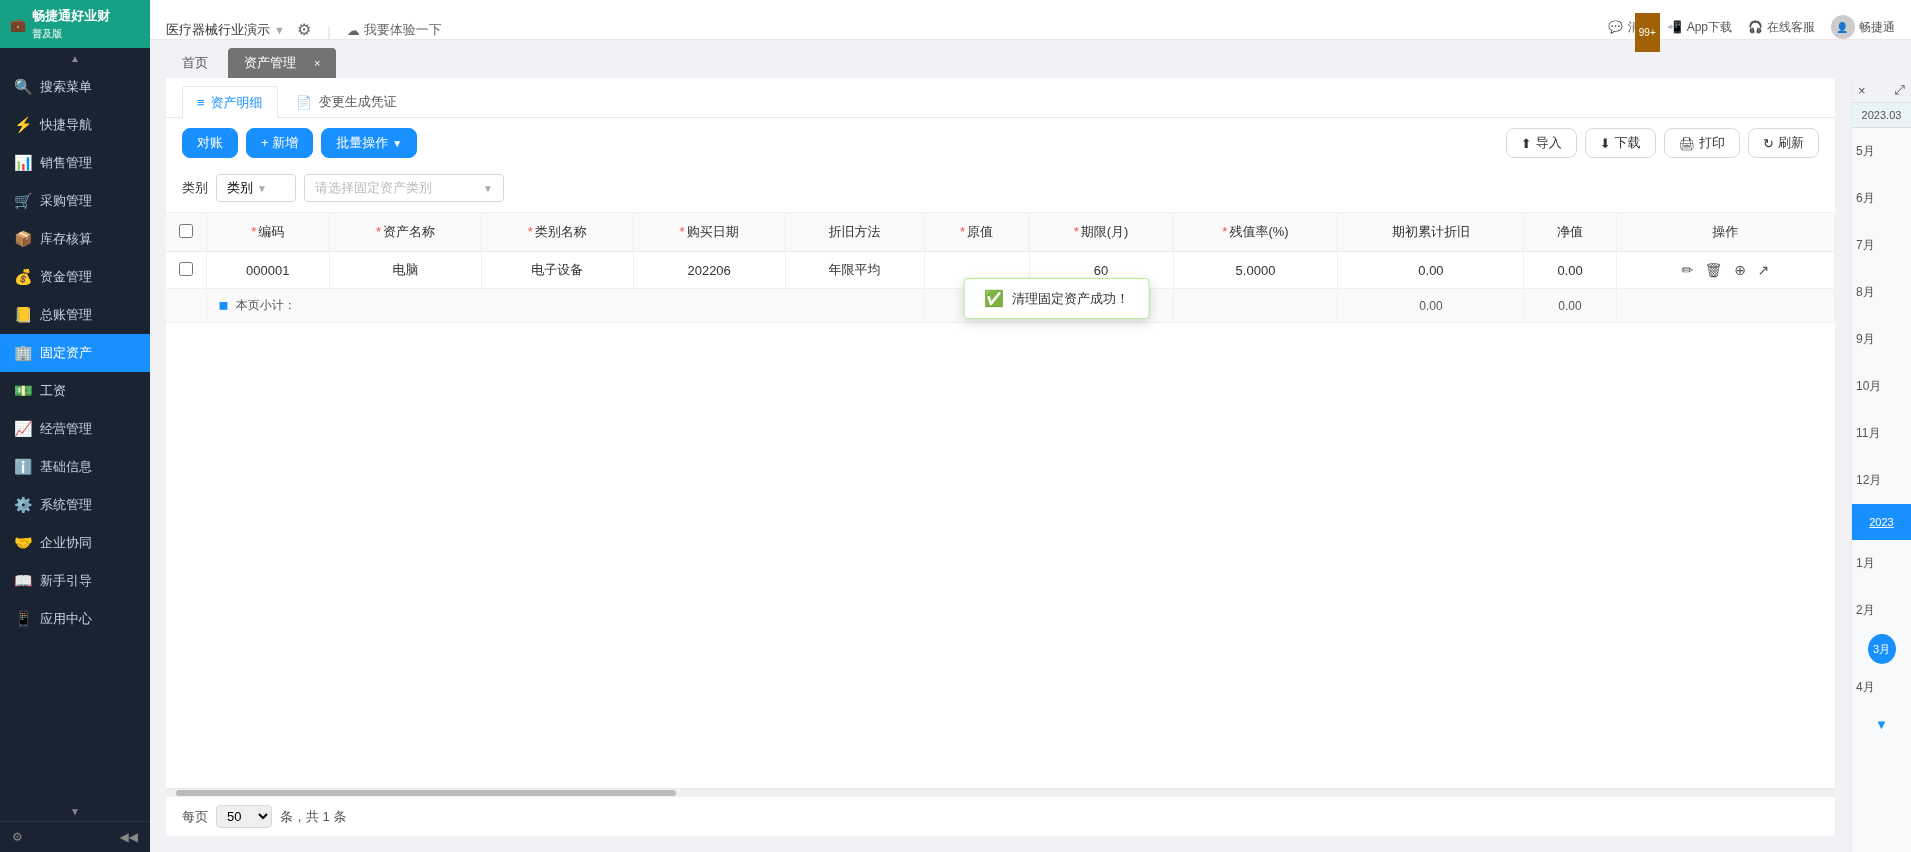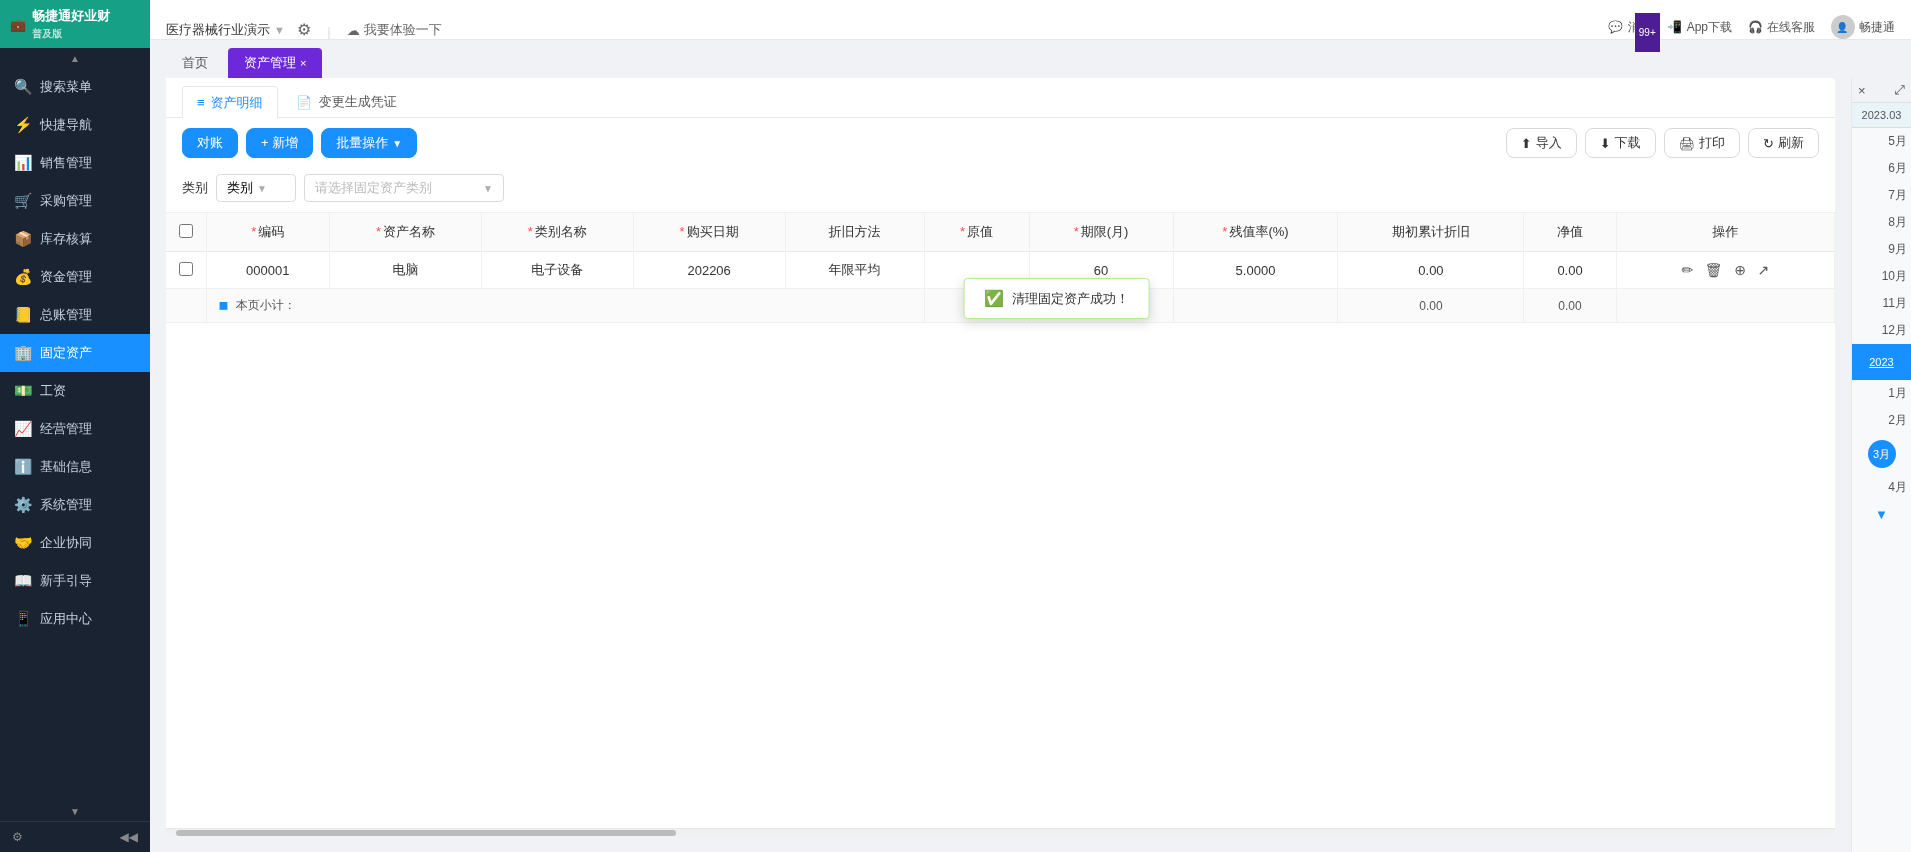--- a/index.html
+++ b/index.html
@@ -111,21 +111,21 @@
     .topbar-icon-item {
       display: flex;
       align-items: center;
       gap: 4px;
       color: #555;
       font-size: 12px;
       cursor: pointer;
       position: relative;
     }
     .badge {
-      background: #4c1d95;
+      background: #a16207;
       color: white;
       font-size: 10px;
       padding: 14px 4px;
       border-radius: 0;
       position: absolute;
       top: -6px;
       right: -8px;
     }
     .topbar-avatar {
       width: 24px;
@@ -147,25 +147,25 @@
     }
     .tab {
       padding: 6px 16px;
       cursor: pointer;
       font-size: 13px;
       color: #555;
       border-radius: 4px 4px 0 0;
     }
     .tab.home { background: transparent; }
     .tab.active {
-      background: #6d28d9;
+      background: #737373;
       color: white;
       display: flex;
       align-items: center;
-      gap: 4px;
+      gap: 18px;
     }
     .tab-close { cursor: pointer; font-size: 11px; }
 
     
     .content {
       flex: 1;
       background: white;
       margin: 0 16px 16px;
       border-radius: 0 4px 4px 4px;
       display: flex;
@@ -357,23 +357,23 @@
     .timeline-year {
       background: #1890ff;
       color: white;
       font-size: 11px;
       text-align: center;
       padding: 12px 4px;
       cursor: pointer;
       text-decoration: underline;
     }
     .timeline-month {
-      padding: 5px 4px;
+      padding: 15px 4px;
       font-size: 12px;
-      text-align: right;
+      text-align: left;
       cursor: pointer;
       color: #555;
     }
 
     
     .bottom-bar {
       display: flex;
       align-items: center;
       padding: 8px 16px;
       border-top: 1px solid #f0f0f0;
@@ -677,20 +677,29 @@
 
       <div class="success-toast">
         <span class="success-icon">✅</span>
         <span>清理固定资产成功！</span>
       </div>
 
       <div class="scrollbar-horizontal">
         <div class="scrollbar-thumb"></div>
       </div>
 
+      <div class="bottom-bar">
+        <span>每页</span>
+        <select class="page-size-select">
+          <option>50</option>
+          <option>100</option>
+          <option>200</option>
+        </select>
+        <span>条，共 1 条</span>
+      </div>
     </div>
 
     <div class="timeline-panel">
       <div class="timeline-close">
         <span style="cursor:pointer; color:#555;">×</span>
         <span style="cursor:pointer; color:#555;">⤢</span>
       </div>
       <div class="timeline-header">
         <span>2023.03</span>
       </div>
@@ -703,21 +712,21 @@
         <div class="timeline-month">8月</div>
         <div class="timeline-month">9月</div>
         <div class="timeline-month">10月</div>
         <div class="timeline-month">11月</div>
         <div class="timeline-month">12月</div>
 
         <div class="timeline-year">2023</div>
 
         <div class="timeline-month">1月</div>
         <div class="timeline-month">2月</div>
-        <div class="timeline-month" style="background:#1890ff; color:white; border-radius:50%; width:28px; height:28px; display:flex; align-items:center; justify-content:center; margin:6px auto; font-size:11px;">3月</div>
+        <div class="timeline-month" style="background:#1890ff; color:white; border-radius:50%; width:28px; height:28px; display:flex; align-items:center; justify-content:center; margin:0 auto; font-size:11px;">3月</div>
         <div class="timeline-month">4月</div>
 
         <div style="text-align:center; padding:6px; color:#1890ff; cursor:pointer;">▼</div>
       </div>
     </div>
 
   </div>
 </div>
 
 </body></html>

